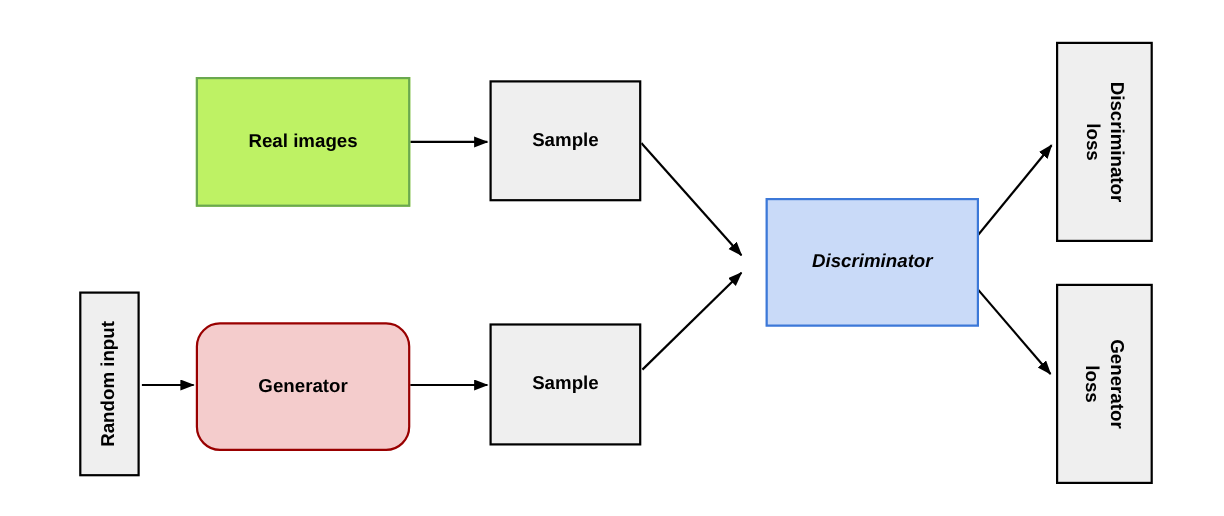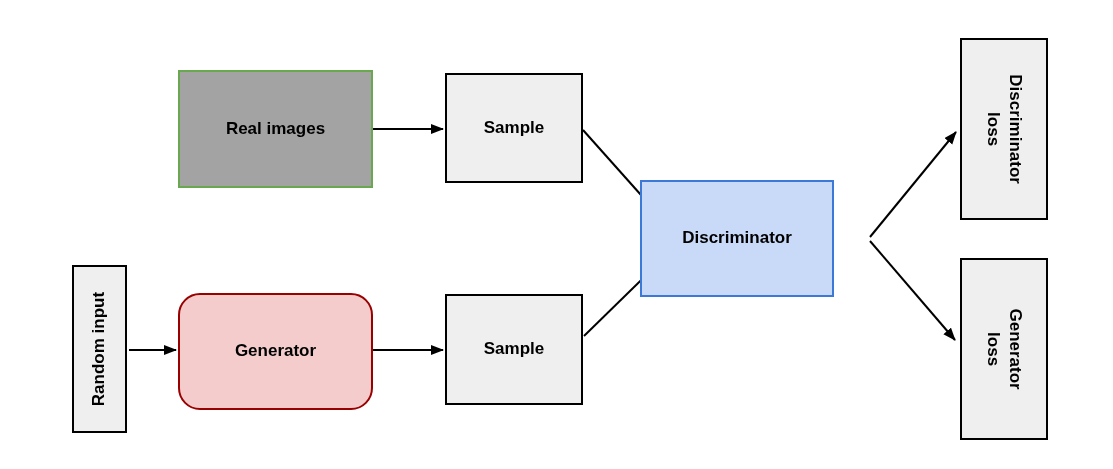--- a/index.html
+++ b/index.html
@@ -50,41 +50,41 @@
     </defs>
     <line x1="373" y1="129" x2="443" y2="129" stroke="#000" stroke-width="2" marker-end="url(#ah)"></line>
     <line x1="129" y1="350" x2="176" y2="350" stroke="#000" stroke-width="2" marker-end="url(#ah)"></line>
     <line x1="373" y1="350" x2="443" y2="350" stroke="#000" stroke-width="2" marker-end="url(#ah)"></line>
     <line x1="583" y1="130" x2="674" y2="232" stroke="#000" stroke-width="2" marker-end="url(#ah)"></line>
     <line x1="584" y1="336" x2="674" y2="248" stroke="#000" stroke-width="2" marker-end="url(#ah)"></line>
     <line x1="870" y1="237" x2="956" y2="132" stroke="#000" stroke-width="2" marker-end="url(#ah)"></line>
     <line x1="870" y1="241" x2="955" y2="340" stroke="#000" stroke-width="2" marker-end="url(#ah)"></line>
   </svg>
 
-  <div class="node" style="left: 178px; top: 70px; width: 195px; height: 118px; background-color: #a3a3a3; border-color: rgb(106, 168, 79);">
+  <div class="node" style="left: 178px; top: 70px; width: 195px; height: 118px; background-color: #bef264; border-color: rgb(106, 168, 79);">
     <span class="lbl">Real images</span>
   </div>
 
   <div class="node" style="left: 445px; top: 73px; width: 138px; height: 110px; background-color: rgb(239, 239, 239); border-color: rgb(0, 0, 0);">
     <span class="lbl">Sample</span>
   </div>
 
   <div class="node" style="left: 72px; top: 265px; width: 55px; height: 168px; background-color: rgb(239, 239, 239); border-color: rgb(0, 0, 0);">
     <span class="lbl rot-ccw">Random input</span>
   </div>
 
   <div class="node" style="left: 178px; top: 293px; width: 195px; height: 117px; background-color: rgb(244, 204, 204); border-color: rgb(153, 0, 0); border-radius: 22px;">
     <span class="lbl">Generator</span>
   </div>
 
   <div class="node" style="left: 445px; top: 294px; width: 138px; height: 111px; background-color: rgb(239, 239, 239); border-color: rgb(0, 0, 0);">
     <span class="lbl">Sample</span>
   </div>
 
-  <div class="node" style="left: 640px; top: 180px; width: 194px; height: 117px; background-color: rgb(201, 218, 248); border-color: rgb(60, 120, 216);">
+  <div class="node" style="left: 696px; top: 180px; width: 194px; height: 117px; background-color: rgb(201, 218, 248); border-color: rgb(60, 120, 216); font-style: italic;">
     <span class="lbl">Discriminator</span>
   </div>
 
   <div class="node" style="left: 960px; top: 38px; width: 88px; height: 182px; background-color: rgb(239, 239, 239); border-color: rgb(0, 0, 0);">
     <span class="lbl lbl-pre rot-cw">Discriminator
 loss</span>
   </div>
 
   <div class="node" style="left: 960px; top: 258px; width: 88px; height: 182px; background-color: rgb(239, 239, 239); border-color: rgb(0, 0, 0);">
     <span class="lbl lbl-pre rot-cw">Generator

